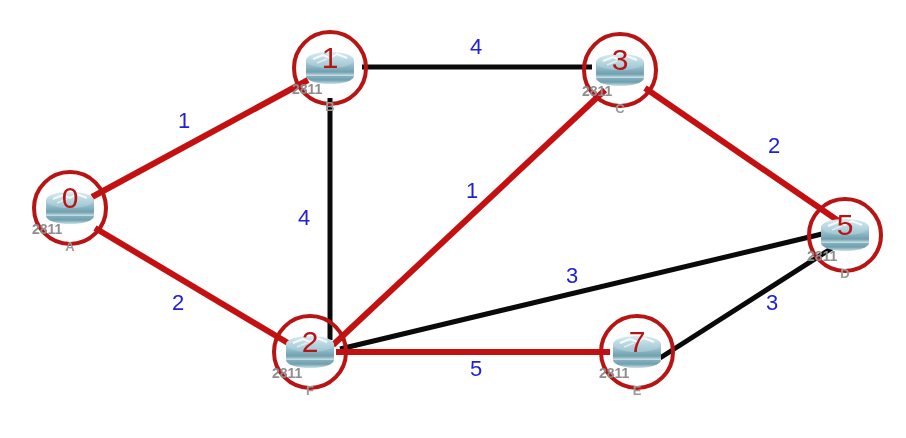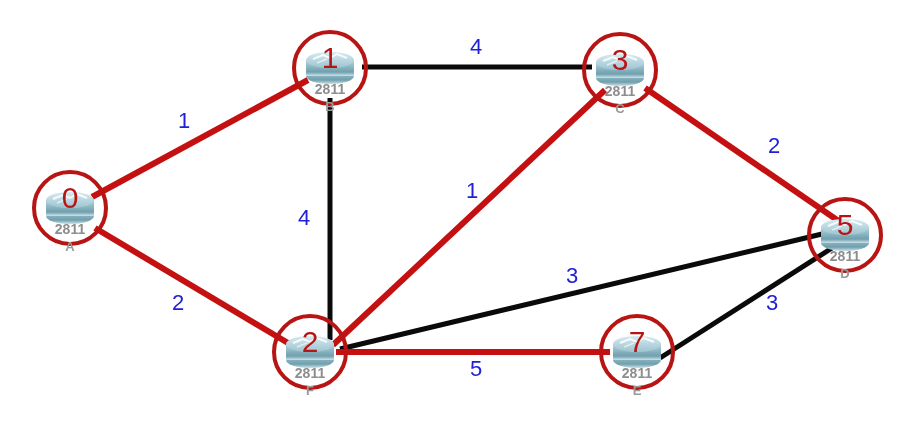--- a/index.html
+++ b/index.html
@@ -79,21 +79,20 @@
     font-size: 30px;
     color: #b81414;
     line-height: 1;
     user-select: none;
   }
   .node-model {
     position: absolute;
     left: 0;
     top: 52px;
     width: 76px;
-    text-align: center;
     font-family: "Liberation Sans", sans-serif;
     font-size: 14px;
     font-weight: bold;
     color: #8d8d8d;
     line-height: 1;
     user-select: none;
   }
   .node-letter {
     position: absolute;
     left: 0;

